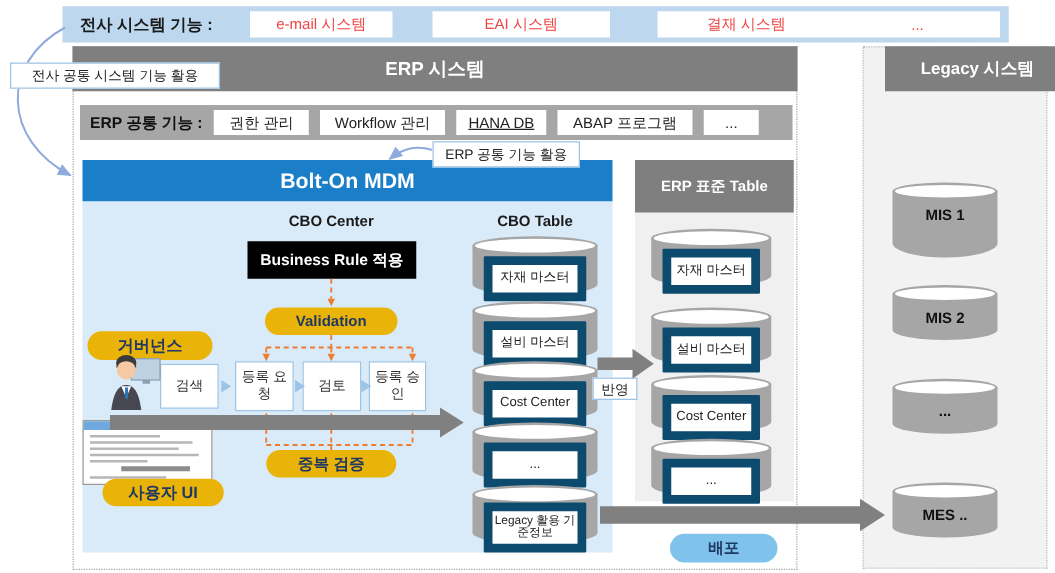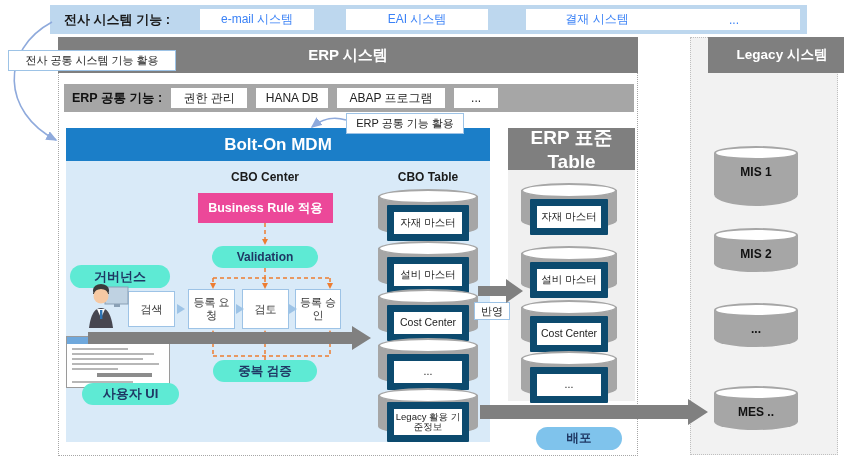--- a/index.html
+++ b/index.html
@@ -4,57 +4,57 @@
 <style>
   html,body{margin:0;padding:0;background:#fff;}
   .canvas{position:relative;width:844px;height:458px;background:#fff;overflow:hidden;
           font-family:"Liberation Sans","DejaVu Sans",sans-serif;}
   .abs{position:absolute;box-sizing:border-box;}
   .center{display:flex;align-items:center;justify-content:center;text-align:center;}
 
   
   .top-banner{left:50px;top:5px;width:757px;height:29px;background:#BDD7EE;}
   .tb-label{left:14px;top:0;height:29px;font-size:13px;font-weight:bold;color:#1a1a1a;display:flex;align-items:center;}
-  .tb-box{top:4px;height:21px;background:#fff;font-size:12px;color:#3b82f6;}
+  .tb-box{top:4px;height:21px;background:#fff;font-size:12px;color:#ef4444;}
 
   
   .erp-box{left:58px;top:37px;width:580px;height:419px;border:1px dotted #A6A6A6;background:#fff;}
   .erp-header{left:58px;top:37px;width:580px;height:36px;background:#7F7F7F;color:#fff;font-size:15px;font-weight:bold;}
   .legacy-box{left:690px;top:37px;width:148px;height:418px;border:1px dotted #BFBFBF;background:#F2F2F2;}
   .legacy-header{left:708px;top:37px;width:148px;height:36px;background:#7F7F7F;color:#fff;font-size:13.5px;font-weight:bold;}
 
   .callout{background:#fff;border:1px solid #9DC3E6;font-size:11px;color:#222;z-index:6;}
   .callout1{left:8px;top:50px;width:168px;height:21px;}
   .callout2{left:346px;top:113px;width:118px;height:21px;}
 
   
   .common-banner{left:64px;top:84px;width:570px;height:28px;background:#A6A6A6;display:flex;align-items:center;gap:9px;padding-left:8px;}
   .cb-label{font-size:12.5px;font-weight:bold;color:#111;white-space:nowrap;}
   .cb-box{height:20px;background:#fff;font-size:12px;color:#222;display:flex;align-items:center;justify-content:center;}
 
   
   .mdm-header{left:66px;top:128px;width:424px;height:33px;background:#1B7EC8;color:#fff;font-size:17px;font-weight:bold;}
   .mdm-body{left:66px;top:161px;width:424px;height:281px;background:#D9EAF8;}
   .col-heading{font-size:12px;font-weight:bold;color:#1a1a1a;}
-  .business-rule{left:198px;top:193px;width:135px;height:30px;background:#ec4899;color:#fff;font-size:12.5px;font-weight:bold;}
-  .pill{background:#5eead4;border-radius:12px;color:#1F3864;font-weight:bold;font-size:12px;z-index:3;}
+  .business-rule{left:198px;top:193px;width:135px;height:30px;background:#000000;color:#fff;font-size:12.5px;font-weight:bold;}
+  .pill{background:#eab308;border-radius:12px;color:#1F3864;font-weight:bold;font-size:12px;z-index:3;}
   .step-box{background:#fff;border:1px solid #9DC3E6;font-size:11px;color:#333;line-height:1.15;z-index:2;}
   .step-tri{position:absolute;width:0;height:0;border-top:5px solid transparent;border-bottom:5px solid transparent;border-left:8px solid #9DC3E6;z-index:2;}
 
   
   .cyl{position:absolute;}
   .cyl-body{position:absolute;left:0;right:0;top:7px;bottom:0;background:#A6A6A6;border-radius:0 0 50% 50% / 0 0 22% 22%;}
   .cyl-top{position:absolute;left:0;right:0;top:0;height:15px;background:#fff;border:2px solid #A6A6A6;border-radius:50%;box-sizing:border-box;}
   .cyl-label{position:absolute;left:9px;right:9px;top:16px;height:22px;background:#fff;border:7px solid #0c4a6e;border-radius:1px;
              display:flex;align-items:center;justify-content:center;text-align:center;font-size:10.5px;color:#222;line-height:1.05;}
   .cyl-label.small{font-size:9.5px;top:14px;height:26px;}
   .cyl-text{position:absolute;left:0;right:0;top:19px;text-align:center;font-weight:bold;font-size:12px;color:#111;}
 
   
-  .std-header{left:508px;top:128px;width:127px;height:42px;background:#7F7F7F;color:#fff;font-size:19px;font-weight:bold;}
+  .std-header{left:508px;top:128px;width:127px;height:42px;background:#7F7F7F;color:#fff;font-size:12px;font-weight:bold;}
   .std-body{left:508px;top:161px;width:127px;height:240px;background:#F0F0F0;}
   .reflect-label{left:474px;top:302px;width:36px;height:18px;background:#fff;border:1px solid #9DC3E6;font-size:11px;color:#222;z-index:4;}
   .deploy-pill{left:536px;top:427px;width:86px;height:23px;background:#7FC3EC;border-radius:12px;color:#1F3864;font-weight:bold;font-size:12.5px;z-index:3;}
 
   
   .mini-win{left:66px;top:336px;width:104px;height:52px;background:#fff;border:1px solid #9A9A9A;z-index:3;}
   .mw-bar{position:absolute;left:0;right:0;top:0;height:7px;background:#6FA8DC;}
   .mw-dot{position:absolute;right:2px;top:2px;width:3px;height:3px;background:#C0504D;}
   .mw-line{position:absolute;left:5px;height:2px;background:#B7B7B7;}
   .mw-block{position:absolute;background:#8C8C8C;}
@@ -79,21 +79,22 @@
     <div class="abs tb-box center" style="left:476px;width:142px;">결재 시스템</div>
     <div class="abs tb-box center" style="left:618px;width:132px;">...</div>
   </div>
 
   <div class="abs callout callout1 center">전사 공통 시스템 기능 활용</div>
   <div class="abs callout callout2 center">ERP 공통 기능 활용</div>
 
   <div class="abs common-banner">
     <span class="cb-label">ERP 공통 기능 :</span>
     <div class="cb-box" style="width:76px;">권한 관리</div>
-    <div class="cb-box" style="width:72px;">HANA DB</div>
+    <div class="cb-box" style="width:100px;">Workflow 관리</div>
+    <div class="cb-box" style="width:72px;text-decoration:underline;">HANA DB</div>
     <div class="cb-box" style="width:108px;">ABAP 프로그램</div>
     <div class="cb-box" style="width:44px;">...</div>
   </div>
 
   <div class="abs mdm-body"></div>
   <div class="abs mdm-header center">Bolt-On MDM</div>
 
   <div class="abs col-heading center" style="left:195px;top:169px;width:140px;height:16px;">CBO Center</div>
   <div class="abs col-heading center" style="left:378px;top:169px;width:100px;height:16px;">CBO Table</div>
 

